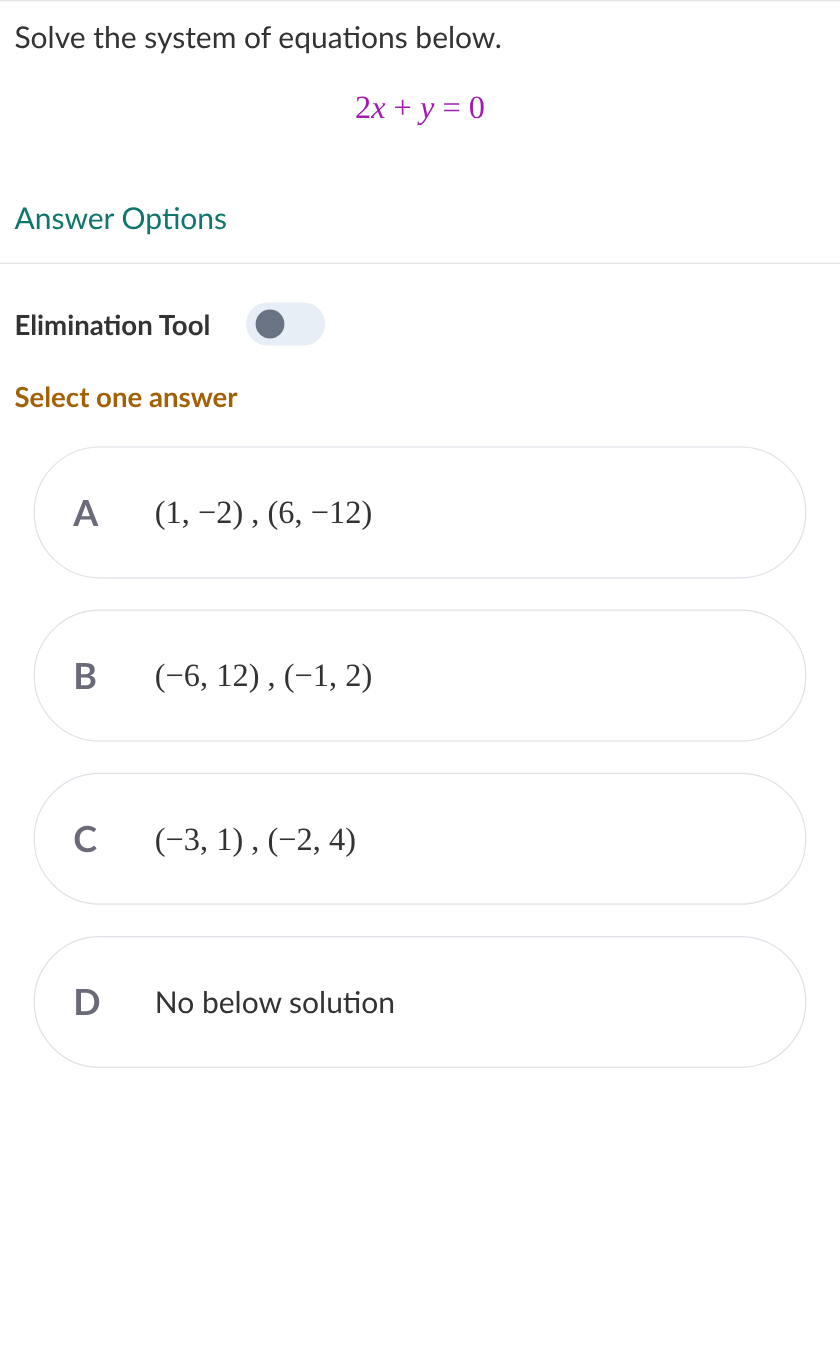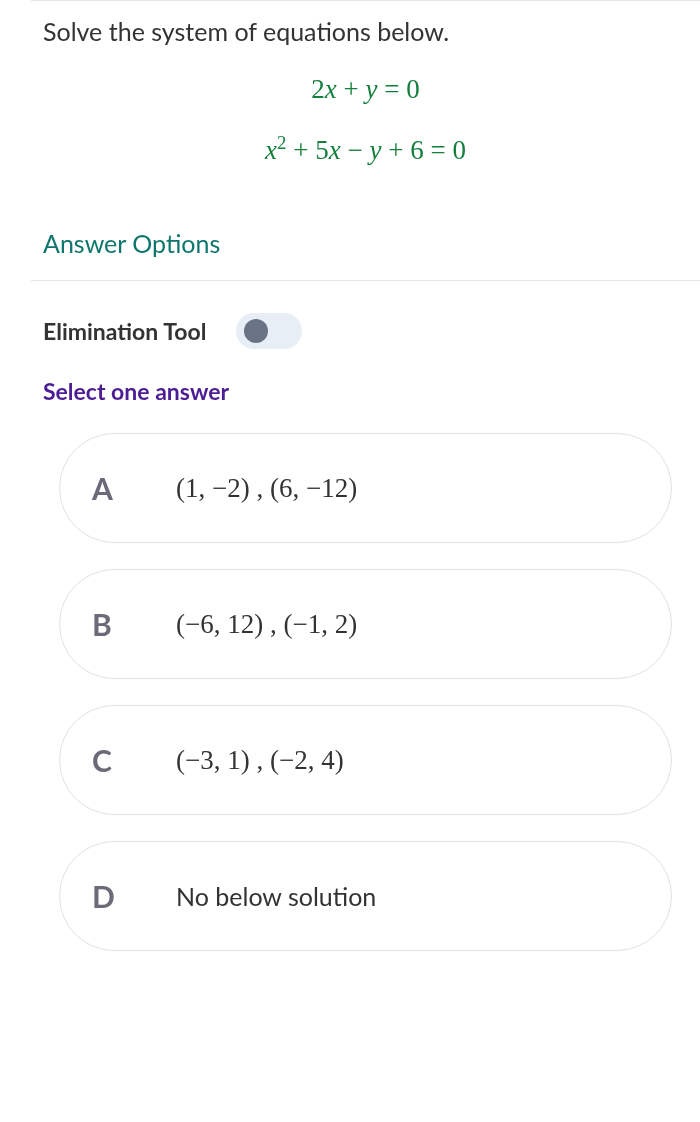--- a/index.html
+++ b/index.html
@@ -4,36 +4,36 @@
 <style>
   * { box-sizing: border-box; margin: 0; padding: 0; }
   body {
     font-family: 'Lato', 'Helvetica Neue', Arial, sans-serif;
     background: #fff;
     color: #333;
     width: 700px;
     height: 1122px;
     overflow: hidden;
   }
-  .container { width: 100%; padding-left: 31px; }
+  .container { width: 100%; }
   .question-section {
     padding: 15px 12px 20px 12px;
     border-top: 1px solid #e5e5e5;
   }
   .question-text {
     font-size: 25px;
     color: #333;
     font-weight: 400;
     margin-bottom: 28px;
   }
   .equations {
     text-align: center;
     font-family: 'Times New Roman', Times, serif;
     font-size: 27px;
-    color: #15803d;
+    color: #a21caf;
   }
   .eq-line { margin-bottom: 30px; }
   .math { font-style: italic; }
   .answer-header {
     font-size: 25px;
     color: #0f766e;
     font-weight: 400;
     padding: 12px 12px 22px;
   }
   .divider {
@@ -65,21 +65,21 @@
     width: 24px;
     height: 24px;
     border-radius: 50%;
     background: #6a7384;
     top: 6px;
     left: 8px;
   }
   .select-label {
     font-size: 23px;
     font-weight: 700;
-    color: #4c1d95;
+    color: #a16207;
     padding: 0 12px 28px;
   }
   .options {
     padding: 0 28px;
     display: flex;
     flex-direction: column;
     gap: 26px;
   }
   .option {
     border: 1px solid #e0e0e8;
@@ -94,38 +94,36 @@
   .option-letter {
     font-size: 30px;
     font-weight: 700;
     color: #6a6a78;
     min-width: 30px;
   }
   .option-text {
     font-family: 'Times New Roman', Times, serif;
     font-size: 27px;
     color: #333;
-    margin-left: 16px;
   }
   .option-text.plain {
     font-family: 'Lato', 'Helvetica Neue', Arial, sans-serif;
     font-size: 25px;
   }
   sup { font-size: 0.7em; vertical-align: super; line-height: 0; }
 </style>
 </head>
 <body>
 
 <div class="container">
 
   <div class="question-section">
     <div class="question-text">Solve the system of equations below.</div>
     <div class="equations">
       <div class="eq-line">2<span class="math">x</span> + <span class="math">y</span> = 0</div>
-      <div class="eq-line"><span class="math">x</span><sup>2</sup> + 5<span class="math">x</span> − <span class="math">y</span> + 6 = 0</div>
     </div>
   </div>
 
   <div class="answer-header">Answer Options</div>
   <hr class="divider">
 
   <div class="tool-row">
     <div class="tool-label">Elimination Tool</div>
     <div class="toggle">
       <div class="toggle-knob"></div>

